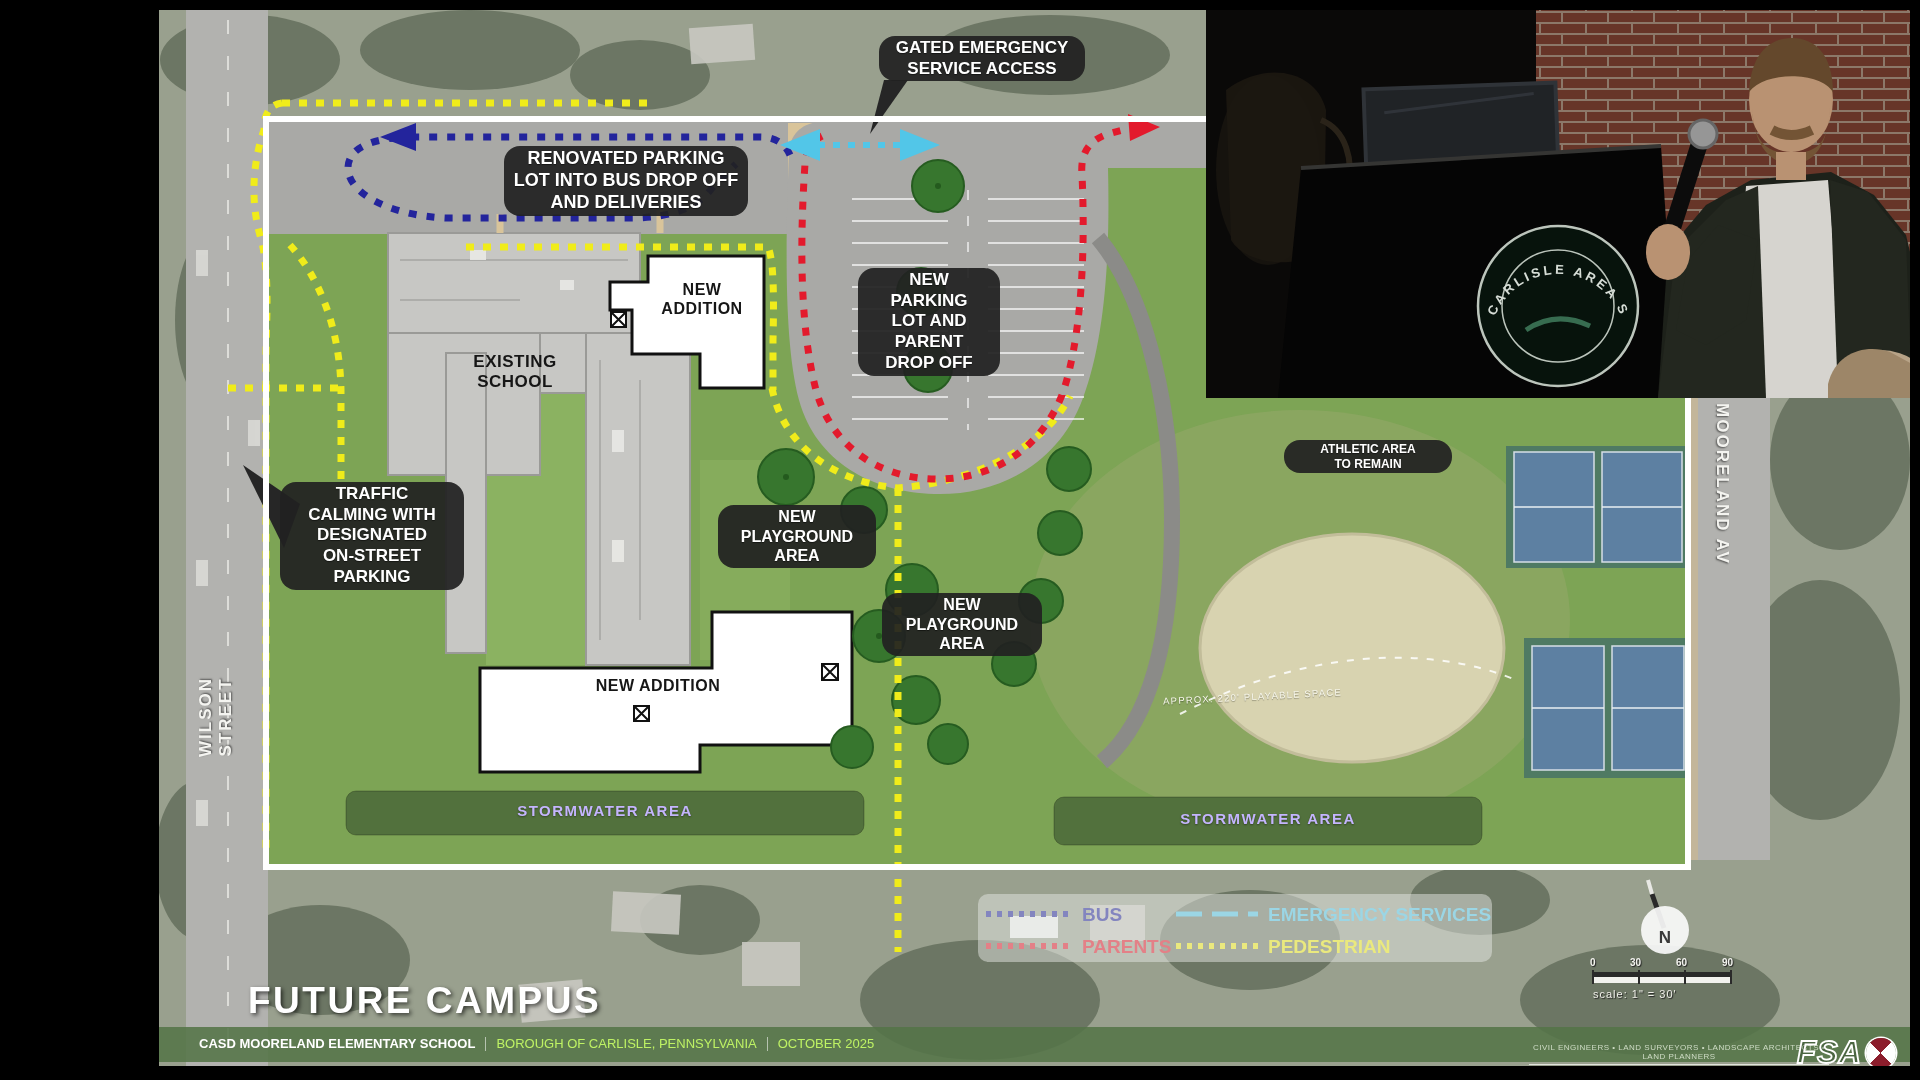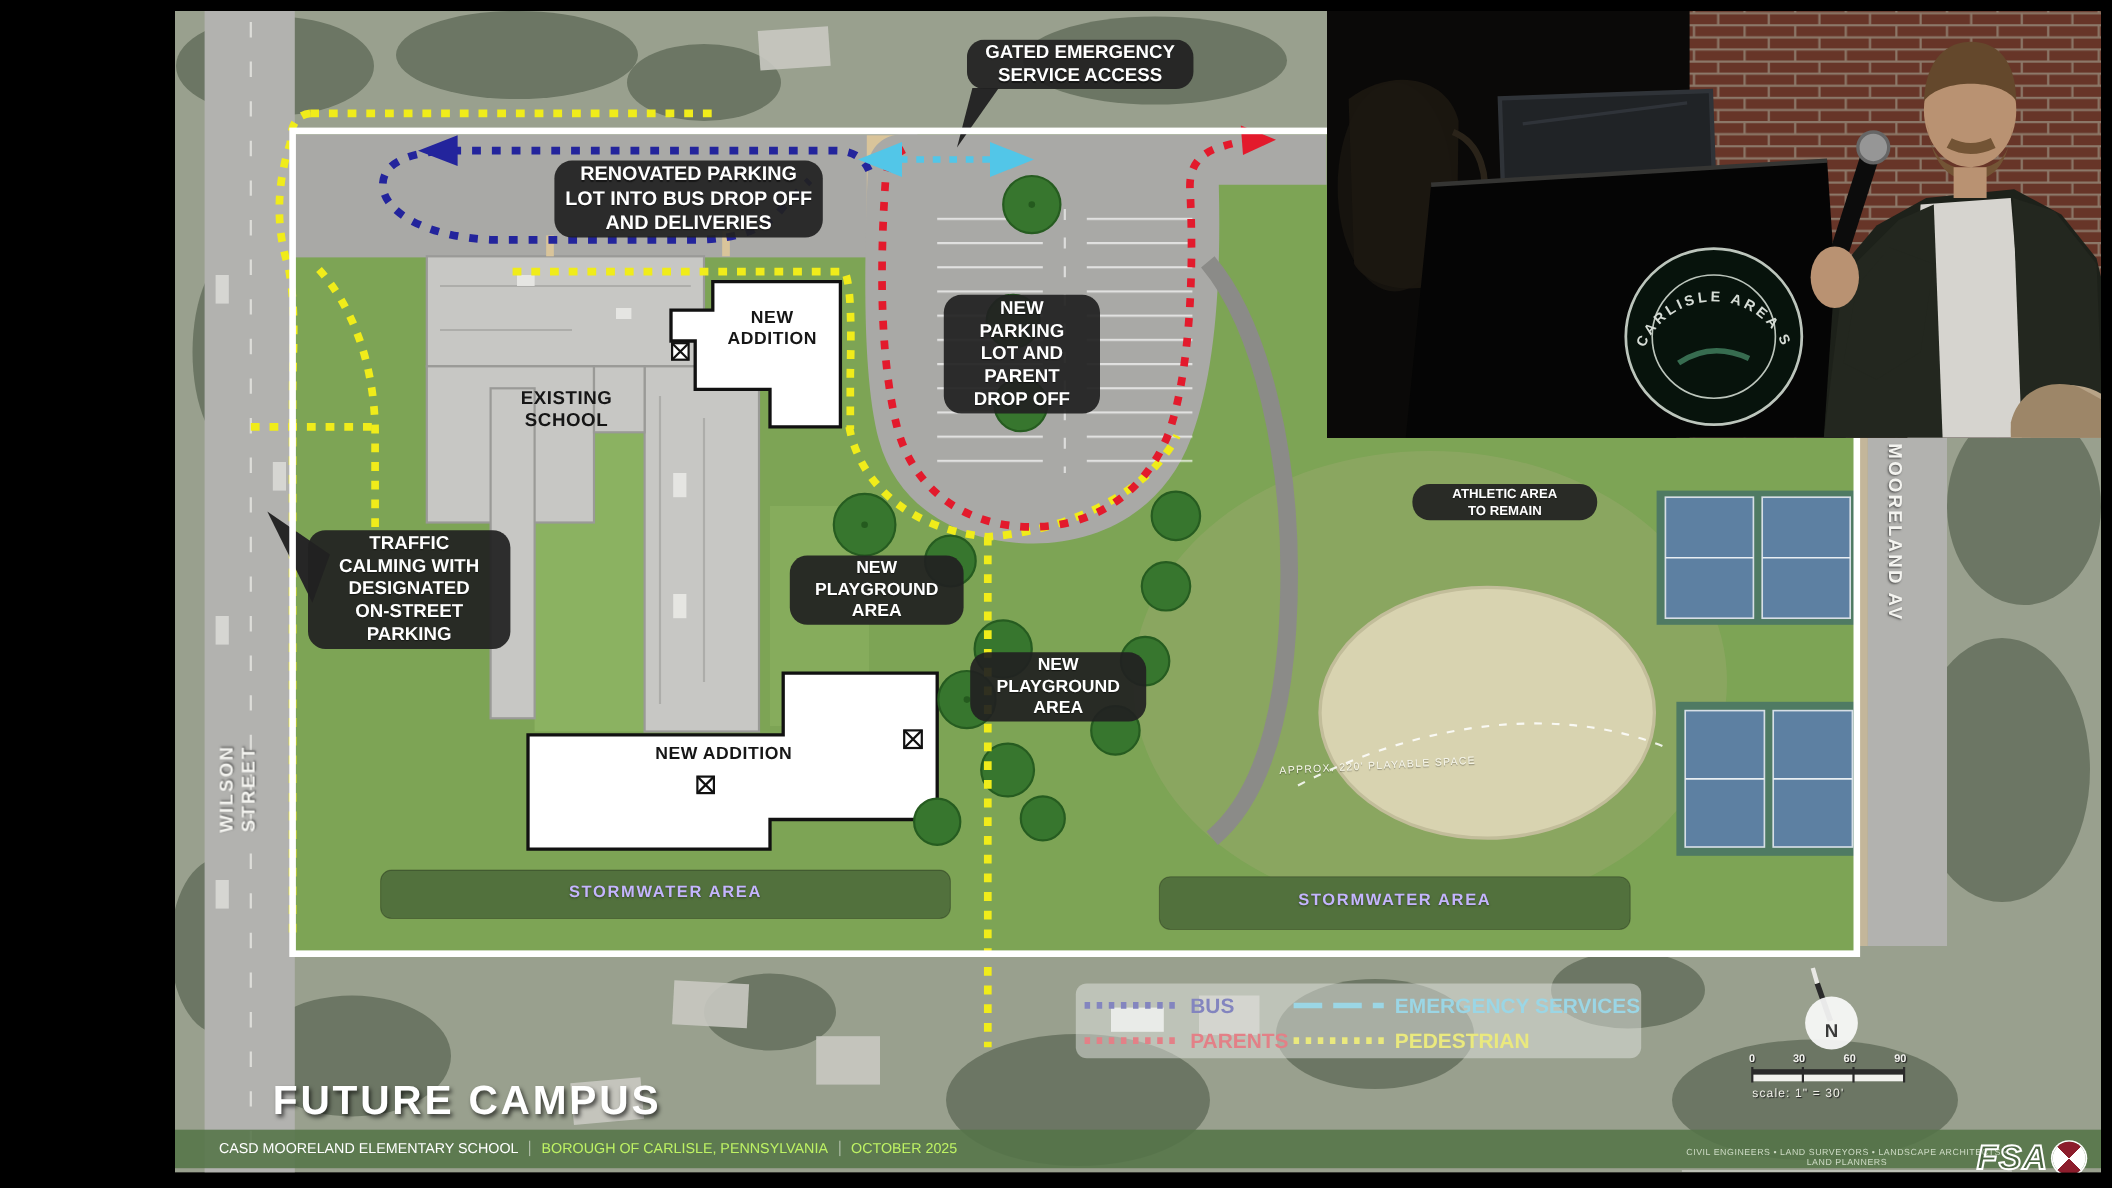--- a/index.html
+++ b/index.html
@@ -317,21 +317,21 @@
   <span class="tick" style="left:1590px;top:957px;">0</span>
   <span class="tick" style="left:1630px;top:957px;">30</span>
   <span class="tick" style="left:1676px;top:957px;">60</span>
   <span class="tick" style="left:1722px;top:957px;">90</span>
   <span id="scale-caption">scale: 1" = 30'</span>
 
   <div id="title">FUTURE CAMPUS</div>
 
   <div id="footer-bar">
     <div id="footer-left">
-      <span style="font-weight:normal;">CASD MOORELAND ELEMENTARY SCHOOL</span>
+      <span style="font-weight:bold;">CASD MOORELAND ELEMENTARY SCHOOL</span>
       <span class="ftr-sep"></span>
       <span class="ftr-dim">BOROUGH OF CARLISLE, PENNSYLVANIA</span>
       <span class="ftr-sep"></span>
       <span class="ftr-dim">OCTOBER 2025</span>
     </div>
     <div id="firm-tagline">CIVIL ENGINEERS • LAND SURVEYORS • LANDSCAPE ARCHITECTS • LAND PLANNERS</div>
     <div id="fsa-logo">
       <span id="fsa-text">FSA</span>
       <span id="fsa-mark"></span>
     </div>

